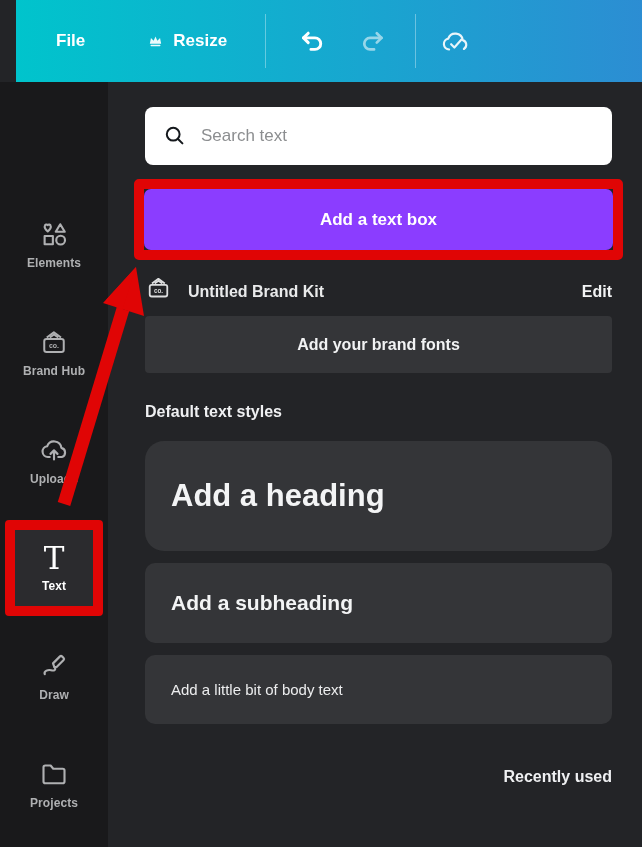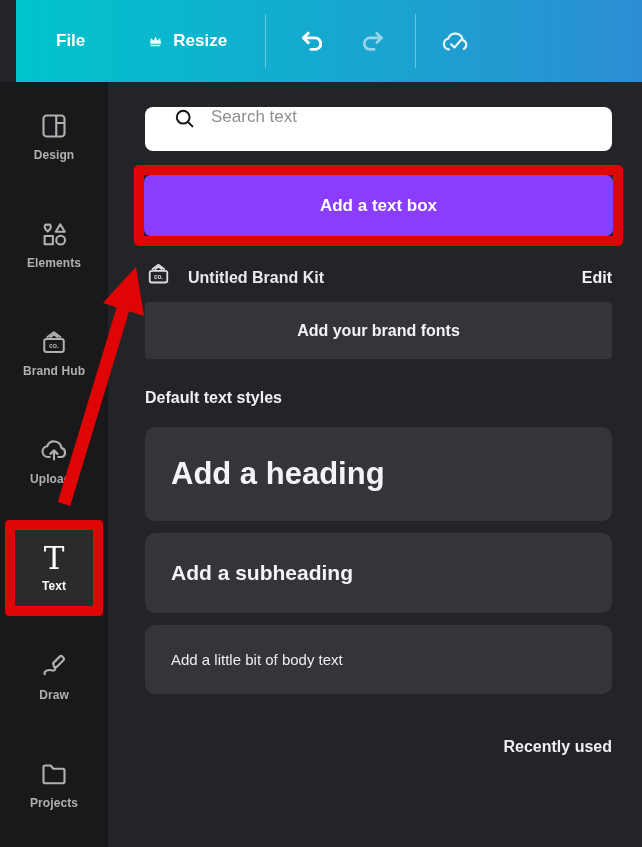--- a/index.html
+++ b/index.html
@@ -31,22 +31,22 @@
   .side-tile { width:98px; height:96px; border:10px solid var(--highlight-red,#E00000);
                border-radius:4px; background:var(--active-tile-bg,#2B2B2E);
                display:flex; flex-direction:column; align-items:center; justify-content:center; gap:5px; }
   .side-tile .t-glyph { font-family:"DejaVu Serif","Liberation Serif",serif; font-size:31px;
                         line-height:1; color:#fff; }
   .side-tile .lbl { color:#fff; font-weight:bold; }
 
   
   .panel { position:absolute; left:108px; top:82px; width:534px; height:765px;
            background:var(--panel-bg,#232427); padding:0 30px 0 37px; z-index:1; }
-  .search { margin-top:25px; height:44px; background:#fff; border-radius:8px;
-            display:flex; align-items:flex-start; padding:0 28px; gap:14px; }
+  .search { margin-top:25px; height:58px; background:#fff; border-radius:8px;
+            display:flex; align-items:center; padding:0 18px; gap:14px; }
   .search input { border:none; outline:none; background:transparent; flex:1;
                   font-size:17px; color:#333; font-family:inherit; }
   .search input::placeholder { color:#8C8E90; }
 
   .hl-wrap { margin:14px -11px 0 -11px; border:10px solid var(--highlight-red,#E00000);
              border-radius:5px; }
   .btn-purple { display:block; width:100%; height:61px; background:var(--accent-purple,#8B3DFF);
                 color:#fff; font-size:17px; font-weight:bold; border:none; border-radius:7px;
                 cursor:pointer; font-family:inherit; }
 
@@ -55,21 +55,21 @@
   .brand-row .b-edit { font-size:16px; font-weight:bold; color:#F2F3F4; cursor:pointer; }
 
   .btn-card { margin-top:15px; height:57px; width:100%; background:var(--card-bg,#343538);
               border:none; border-radius:4px; color:#F2F3F4; font-size:16px; font-weight:bold;
               cursor:pointer; font-family:inherit; }
 
   .section-h { margin-top:30px; font-size:16px; font-weight:bold; color:#EFF0F2; }
 
   .style-card { width:100%; background:var(--card-bg,#343538); border-radius:10px;
                 display:flex; align-items:center; padding-left:26px; color:#F3F4F5; cursor:pointer; }
-  .sc-heading { margin-top:20px; height:94px; font-size:31px; font-weight:bold; }
+  .sc-heading { margin-top:20px; height:110px; font-size:31px; font-weight:bold;border-radius:19px; }
   .sc-sub     { margin-top:12px; height:80px; font-size:21px; font-weight:bold; }
   .sc-body    { margin-top:12px; height:69px; font-size:15px; color:#ECEDEE; }
   .recently   { margin-top:44px;text-align:right; }
 
   
   .arrow-overlay { position:absolute; left:0; top:0; width:642px; height:847px;
                    pointer-events:none; z-index:5; }
 
   svg.icn { display:block; }
 </style>
@@ -104,29 +104,20 @@
   <div class="tb-icon-btn tb-cloud">
     <svg class="icn" width="31" height="31" viewBox="0 0 24 24" fill="none" stroke="#fff" stroke-width="1.7" stroke-linecap="round" stroke-linejoin="round" opacity=".9">
       <path d="M7.3 18.4 a4.4 4.4 0 0 1 -.7-8.7 A6 6 0 0 1 18.2 10.9 a3.9 3.9 0 0 1 .9 7.1"></path>
       <path d="M8.9 14.2 l2.6 2.6 L17.2 10.4"></path>
     </svg>
   </div>
 </div>
 
 <div class="sidebar">
 
-  <div class="side-item" style="top:0">
-    <span>
-      <svg class="icn" width="30" height="30" viewBox="0 0 24 24" fill="none" stroke="currentColor" stroke-width="1.7" stroke-linejoin="round">
-        <rect x="3.6" y="3.6" width="16.8" height="16.8" rx="2.6"></rect>
-        <path d="M13.8 3.6 V20.4 M13.8 9.6 H20.4"></path>
-      </svg>
-    </span>
-    <span class="lbl">Design</span>
-  </div>
 
   <div class="side-item" style="top:216px">
     <span>
       <svg class="icn" width="30" height="30" viewBox="0 0 24 24" fill="none" stroke="currentColor" stroke-width="1.6" stroke-linejoin="round">
         <path d="M6.2 8.4 L11.9 4.3 L17.6 8.4"></path>
         <path d="M8.6 8.4 L12 6 L15.4 8.4"></path>
         <rect x="4.2" y="9.6" width="15.6" height="10.4" rx="1.8"></rect>
         <text x="12" y="16.9" font-size="5.6" font-weight="bold" text-anchor="middle" fill="currentColor" stroke="none" font-family="Liberation Sans,sans-serif">co.</text>
       </svg>
     </span>

